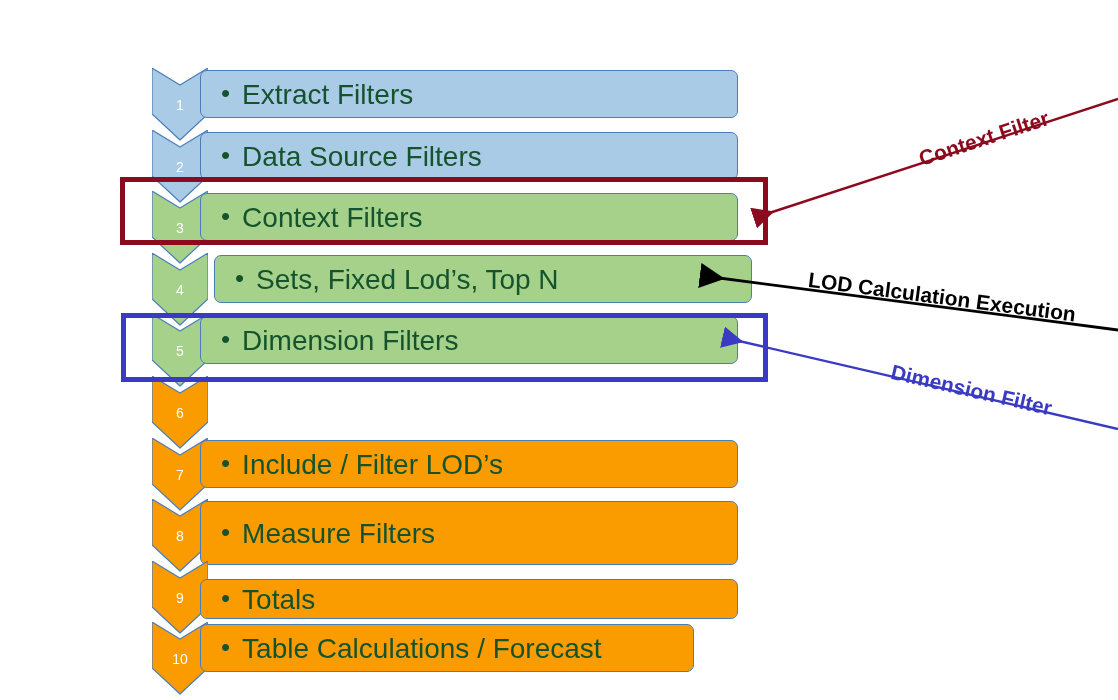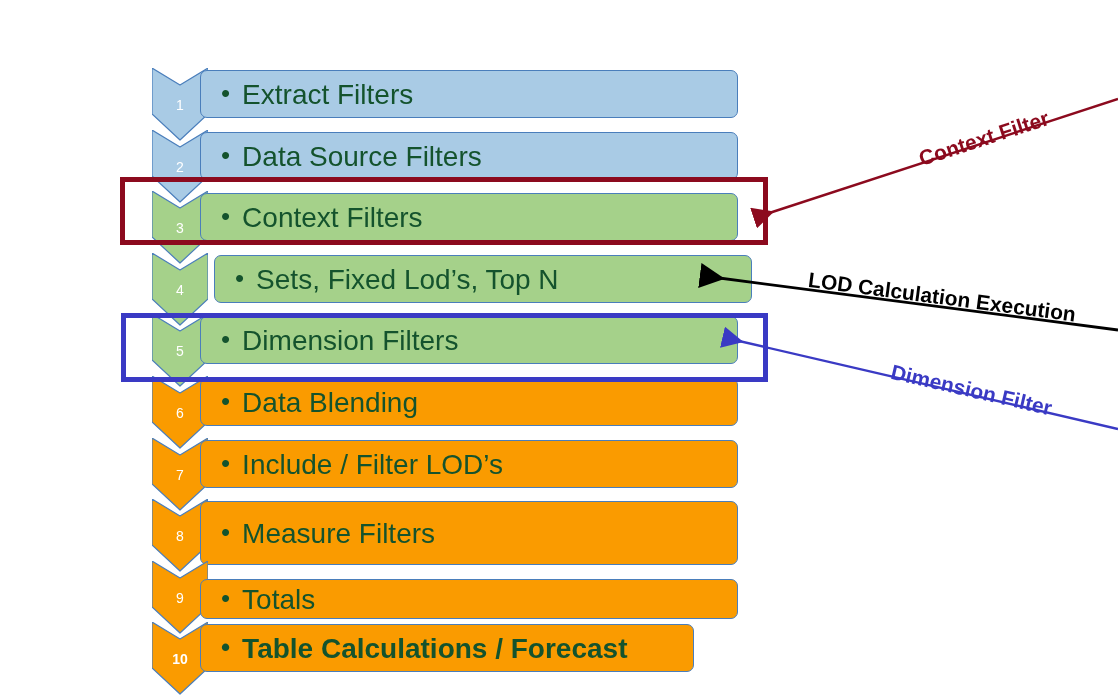--- a/index.html
+++ b/index.html
@@ -102,23 +102,20 @@
           <div class="bar-txt"><span class="bullet">•</span><span>Dimension Filters</span></div>
         </div>
       </div>
       <div class="row" style="left: 152px; top: 376px; width: 586px; height: 76px;">
         <div class="chev">
           <svg width="56" height="74" viewBox="0 0 56 74">
             <path d="M0,0 L28,17 L56,0 L56,46 L28,72 L0,46 Z" fill="#FA9B00" stroke="#4A7EBB" stroke-width="1.2" stroke-linejoin="round"></path>
           </svg>
         </div>
         <div class="chev-num">6</div>
-        <div class="bar" style="left: 48px; top: 2px; width: 538px; height: 48px; background: rgb(250, 155, 0);">
-          <div class="bar-txt"><span class="bullet">•</span><span>Data Blending</span></div>
-        </div>
       </div>
       <div class="row" style="left: 152px; top: 437.6px; width: 586px; height: 76px;">
         <div class="chev">
           <svg width="56" height="74" viewBox="0 0 56 74">
             <path d="M0,0 L28,17 L56,0 L56,46 L28,72 L0,46 Z" fill="#FA9B00" stroke="#4A7EBB" stroke-width="1.2" stroke-linejoin="round"></path>
           </svg>
         </div>
         <div class="chev-num">7</div>
         <div class="bar" style="left: 48px; top: 2px; width: 538px; height: 48px; background: rgb(250, 155, 0);">
           <div class="bar-txt"><span class="bullet">•</span><span>Include / Filter LOD’s</span></div>
@@ -139,21 +136,21 @@
         <div class="chev">
           <svg width="56" height="74" viewBox="0 0 56 74">
             <path d="M0,0 L28,17 L56,0 L56,46 L28,72 L0,46 Z" fill="#FA9B00" stroke="#4A7EBB" stroke-width="1.2" stroke-linejoin="round"></path>
           </svg>
         </div>
         <div class="chev-num">9</div>
         <div class="bar" style="left: 48px; top: 18px; width: 538px; height: 40px; background: rgb(250, 155, 0);">
           <div class="bar-txt"><span class="bullet">•</span><span>Totals</span></div>
         </div>
       </div>
-      <div class="row" style="left: 152px; top: 622.4px; width: 586px; height: 76px; font-weight: bold;">
+      <div class="row" style="left: 152px; top: 622.4px; width: 586px; height: 76px;">
         <div class="chev">
           <svg width="56" height="74" viewBox="0 0 56 74">
             <path d="M0,0 L28,17 L56,0 L56,46 L28,72 L0,46 Z" fill="#FA9B00" stroke="#4A7EBB" stroke-width="1.2" stroke-linejoin="round"></path>
           </svg>
         </div>
         <div class="chev-num">10</div>
         <div class="bar" style="left: 48px; top: 2px; width: 494px; height: 48px; background: rgb(250, 155, 0);">
           <div class="bar-txt"><span class="bullet">•</span><span>Table Calculations / Forecast</span></div>
         </div>
       </div>

